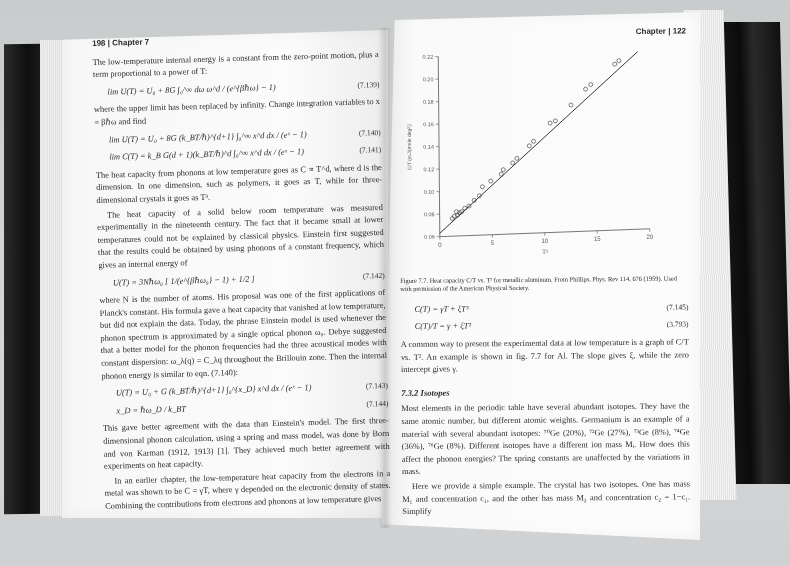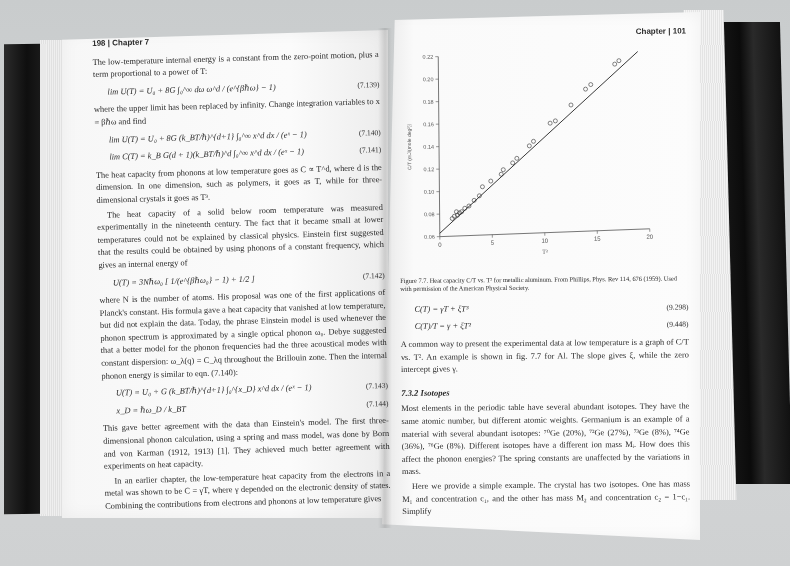--- a/index.html
+++ b/index.html
@@ -114,21 +114,21 @@
       </div>
       <p class="para">This gave better agreement with the data than Einstein's model. The first three-dimensional phonon calculation, using a spring and mass model, was done by Born and von Karman (1912, 1913) [1]. They achieved much better agreement with experiments on heat capacity.</p>
       <p class="para indent">In an earlier chapter, the low-temperature heat capacity from the electrons in a metal was shown to be C = γT, where γ depended on the electronic density of states. Combining the contributions from electrons and phonons at low temperature gives</p>
     </div>
 </div>
 
 <div class="content right-content">
   <div class="running-head right">
     <span>Chapter</span>
     <span>|</span>
-    <span>101</span>
+    <span>122</span>
   </div>
   <div class="chart-wrap">
     <svg id="chart-svg" width="270" height="228">
         <line x1="40" y1="10" x2="40" y2="190" stroke="#555" stroke-width="0.8"></line>
         <line x1="40" y1="190" x2="250" y2="184" stroke="#555" stroke-width="0.8"></line>
         <line x1="37" y1="190" x2="40" y2="190" stroke="#555" stroke-width="0.6"></line>
         <text x="35" y="192" font-size="5.5" text-anchor="end" fill="#555" font-family="Liberation Sans, sans-serif">0.06</text>
         <line x1="37" y1="167.5" x2="40" y2="167.5" stroke="#555" stroke-width="0.6"></line>
         <text x="35" y="169.5" font-size="5.5" text-anchor="end" fill="#555" font-family="Liberation Sans, sans-serif">0.08</text>
         <line x1="37" y1="145" x2="40" y2="145" stroke="#555" stroke-width="0.6"></line>
@@ -182,25 +182,25 @@
         <circle cx="192.25" cy="39.25" r="2" fill="none" stroke="#333" stroke-width="0.6"></circle>
         <circle cx="216.4" cy="19" r="2" fill="none" stroke="#333" stroke-width="0.6"></circle>
         <circle cx="220.6" cy="15.625" r="2" fill="none" stroke="#333" stroke-width="0.6"></circle>
         <line x1="40" y1="186.625" x2="239.5" y2="6.625" stroke="#222" stroke-width="0.9"></line>
       </svg>
   </div>
   <div class="caption">Figure 7.7. Heat capacity C/T vs. T² for metallic aluminum. From Phillips, Phys. Rev 114, 676 (1959). Used with permission of the American Physical Society.</div>
   <div id="right-blocks">
       <div class="eq">
         <span>C(T) = γT + ξT³</span>
-        <span class="num">(9.298)</span>
+        <span class="num">(7.145)</span>
       </div>
       <div class="eq">
         <span>C(T)/T = γ + ξT²</span>
-        <span class="num">(9.448)</span>
+        <span class="num">(3.793)</span>
       </div>
       <p class="para">A common way to present the experimental data at low temperature is a graph of C/T vs. T². An example is shown in fig. 7.7 for Al. The slope gives ξ, while the zero intercept gives γ.</p>
     </div>
   <div class="section-heading">7.3.2 Isotopes</div>
   <div id="right-section">
       <p class="para">Most elements in the periodic table have several abundant isotopes. They have the same atomic number, but different atomic weights. Germanium is an example of a material with several abundant isotopes: ⁷⁰Ge (20%), ⁷²Ge (27%), ⁷³Ge (8%), ⁷⁴Ge (36%), ⁷⁶Ge (8%). Different isotopes have a different ion mass Mᵢ. How does this affect the phonon energies? The spring constants are unaffected by the variations in mass.</p>
       <p class="para indent">Here we provide a simple example. The crystal has two isotopes. One has mass M₁ and concentration c₁, and the other has mass M₂ and concentration c₂ = 1−c₁. Simplify</p>
     </div>
 </div>
 

